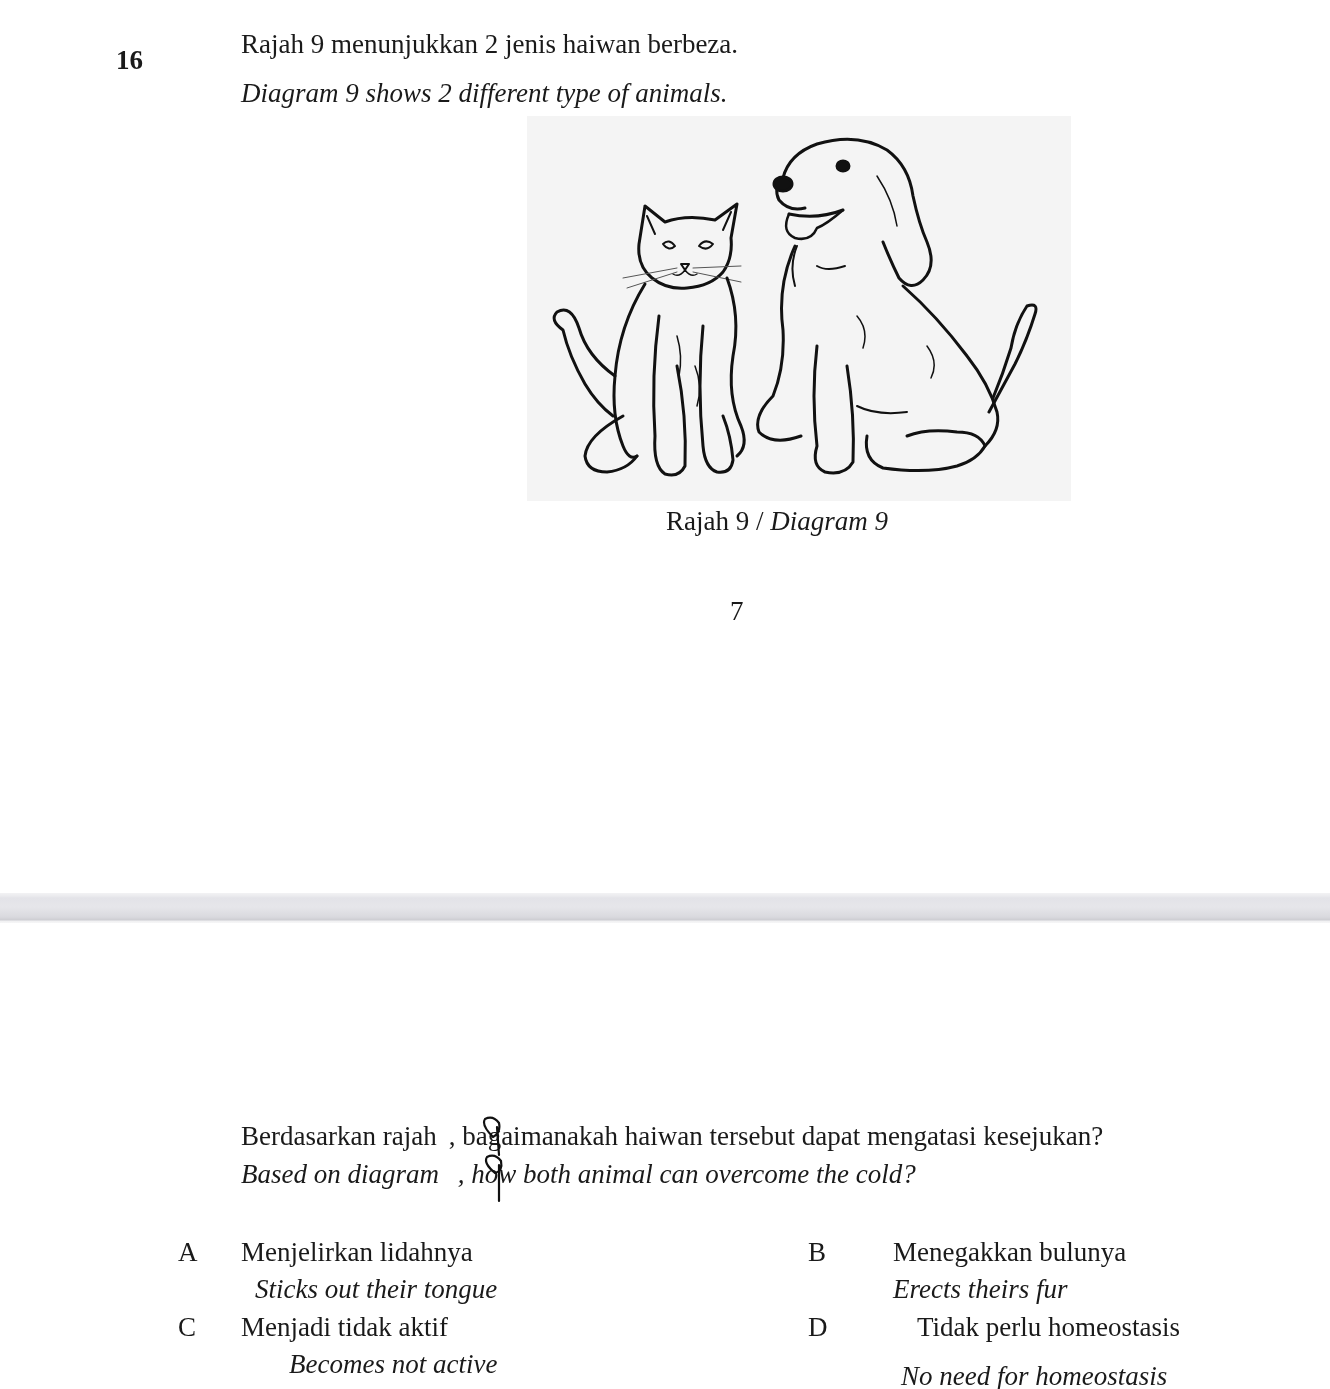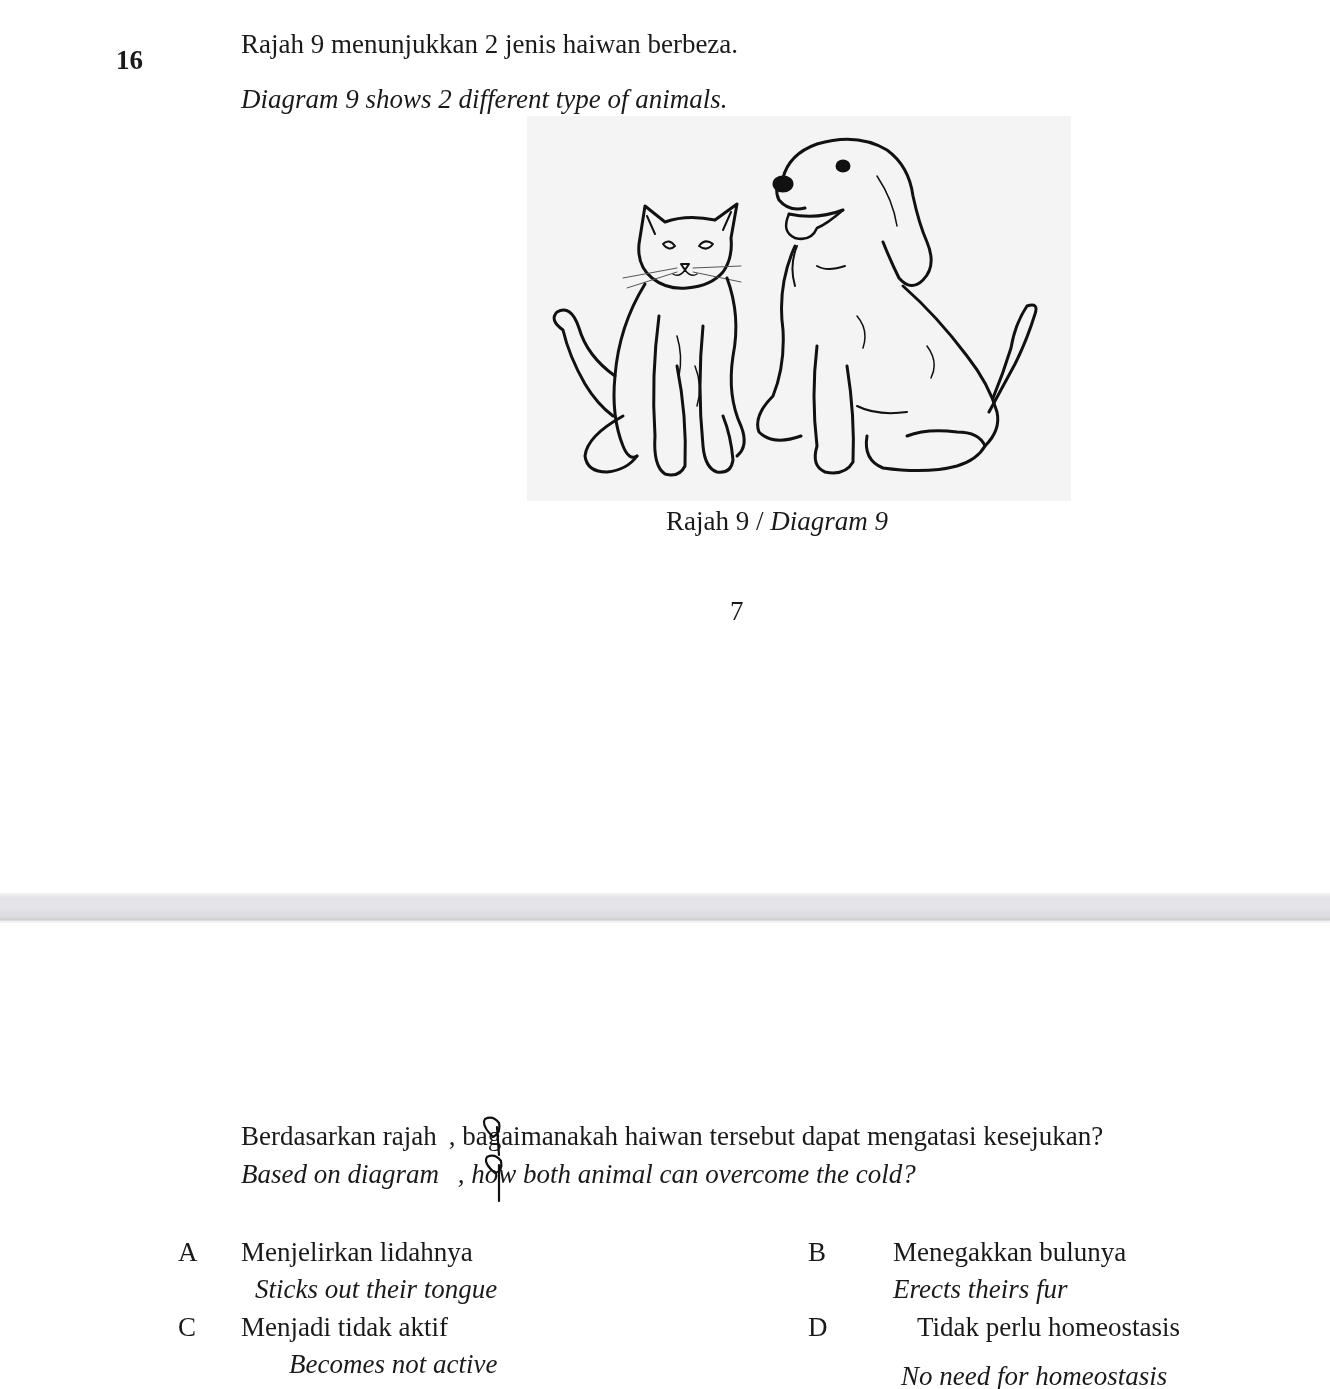--- a/index.html
+++ b/index.html
@@ -3,21 +3,21 @@
   <meta charset="utf-8">
   <style>
     html, body { margin:0; padding:0; background:#ffffff; }
     body { width:1330px; height:1389px; position:relative; overflow:hidden;
            font-family:"Liberation Serif","DejaVu Serif",serif; color:#1a1a1a; }
     .abs { position:absolute; white-space:nowrap; }
     .t { font-size:27px; line-height:32px; }
     .it { font-style:italic; }
     .qnum { left:116px; top:44px; font-weight:bold; }
     .stem1 { left:241px; top:28px;text-align:center; }
-    .stem2 { left:241px; top:83px; }
+    .stem2 { left:241px; top:77px; }
     .figure { position:absolute; left:527px; top:116px; width:544px; height:385px; background:#f4f4f4; }
     .figure svg { width:100%; height:100%; display:block; }
     .caption { left:666px; top:505px; }
     .pagenum { left:730px; top:595px; }
     .pagebreak { position:absolute; left:0; top:893px; width:1330px; height:30px;
       background:linear-gradient(#f2f2f4 0px,#ebebee 3px,#e3e3e8 5px,#e6e6ea 14px,#d9d9de 24px,#cdcdd2 27px,#f0f0f2 28px,#f6f6f7 30px); }
     .q1 { left:241px; top:1120px; }
     .q2 { left:241px; top:1158px; }
     .scribble { position:absolute; left:471px; top:1115px; width:40px; height:90px; }
     .opt-letter { font-size:27px; line-height:32px; }

